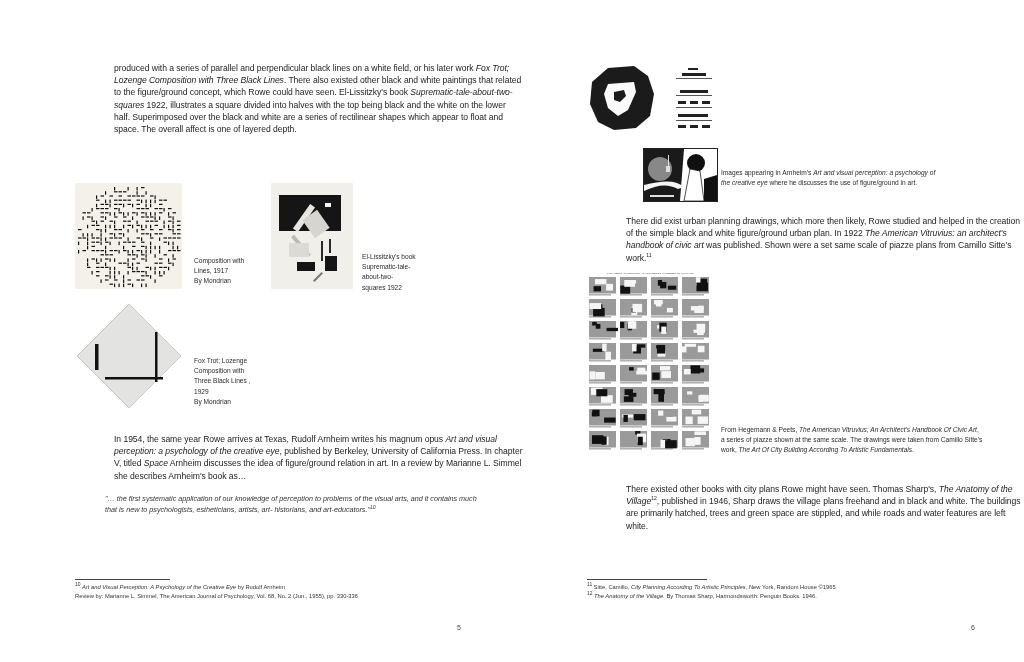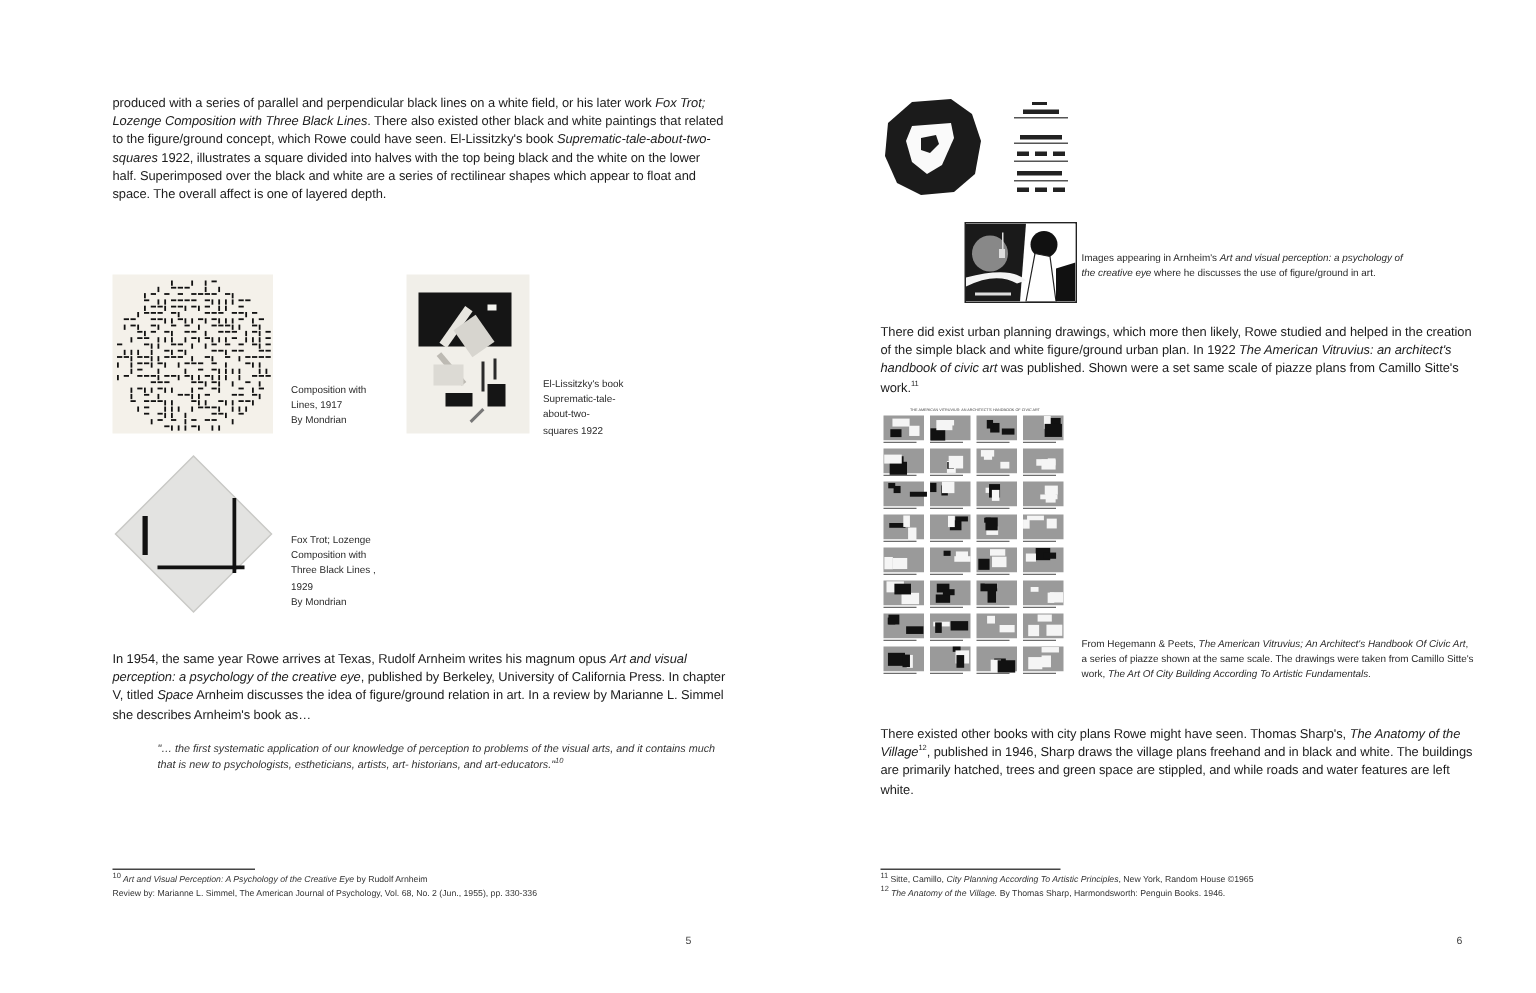--- a/index.html
+++ b/index.html
@@ -2,21 +2,21 @@
 <html><head>
 <meta charset="utf-8">
 <style>
   html, body { margin:0; padding:0; background:#ffffff; }
   body { width:1024px; height:662px; position:relative; overflow:hidden;
          font-family:"Liberation Sans", sans-serif; color:#1e1e1e; }
   .page { position:absolute; top:0; height:662px; }
   .page-left { left:0; width:512px; }
   .page-right { left:512px; width:512px; }
   .abs { position:absolute; }
-  .body-text { font-size:8.6px; line-height:12.2px; color:#1c1c1c; letter-spacing:-0.05px; }
+  .body-text { font-size:8.6px; line-height:12.2px; color:#1c1c1c; letter-spacing:-0.05px;margin-left:39px; }
   .caption { font-size:6.6px; line-height:10.2px; color:#2a2a2a; }
   .quote { font-size:7.2px; line-height:11px; font-style:italic; color:#333; }
   .fn { font-size:5.8px; line-height:9.2px; color:#333; }
   .fn-rule { height:0; border-top:0.8px solid #444; }
   .pnum { font-size:7px; color:#444; }
   sup { font-size:5px; line-height:0; vertical-align:super; }
   i { font-style:italic; }
   svg { display:block; }
 </style>
 </head>

